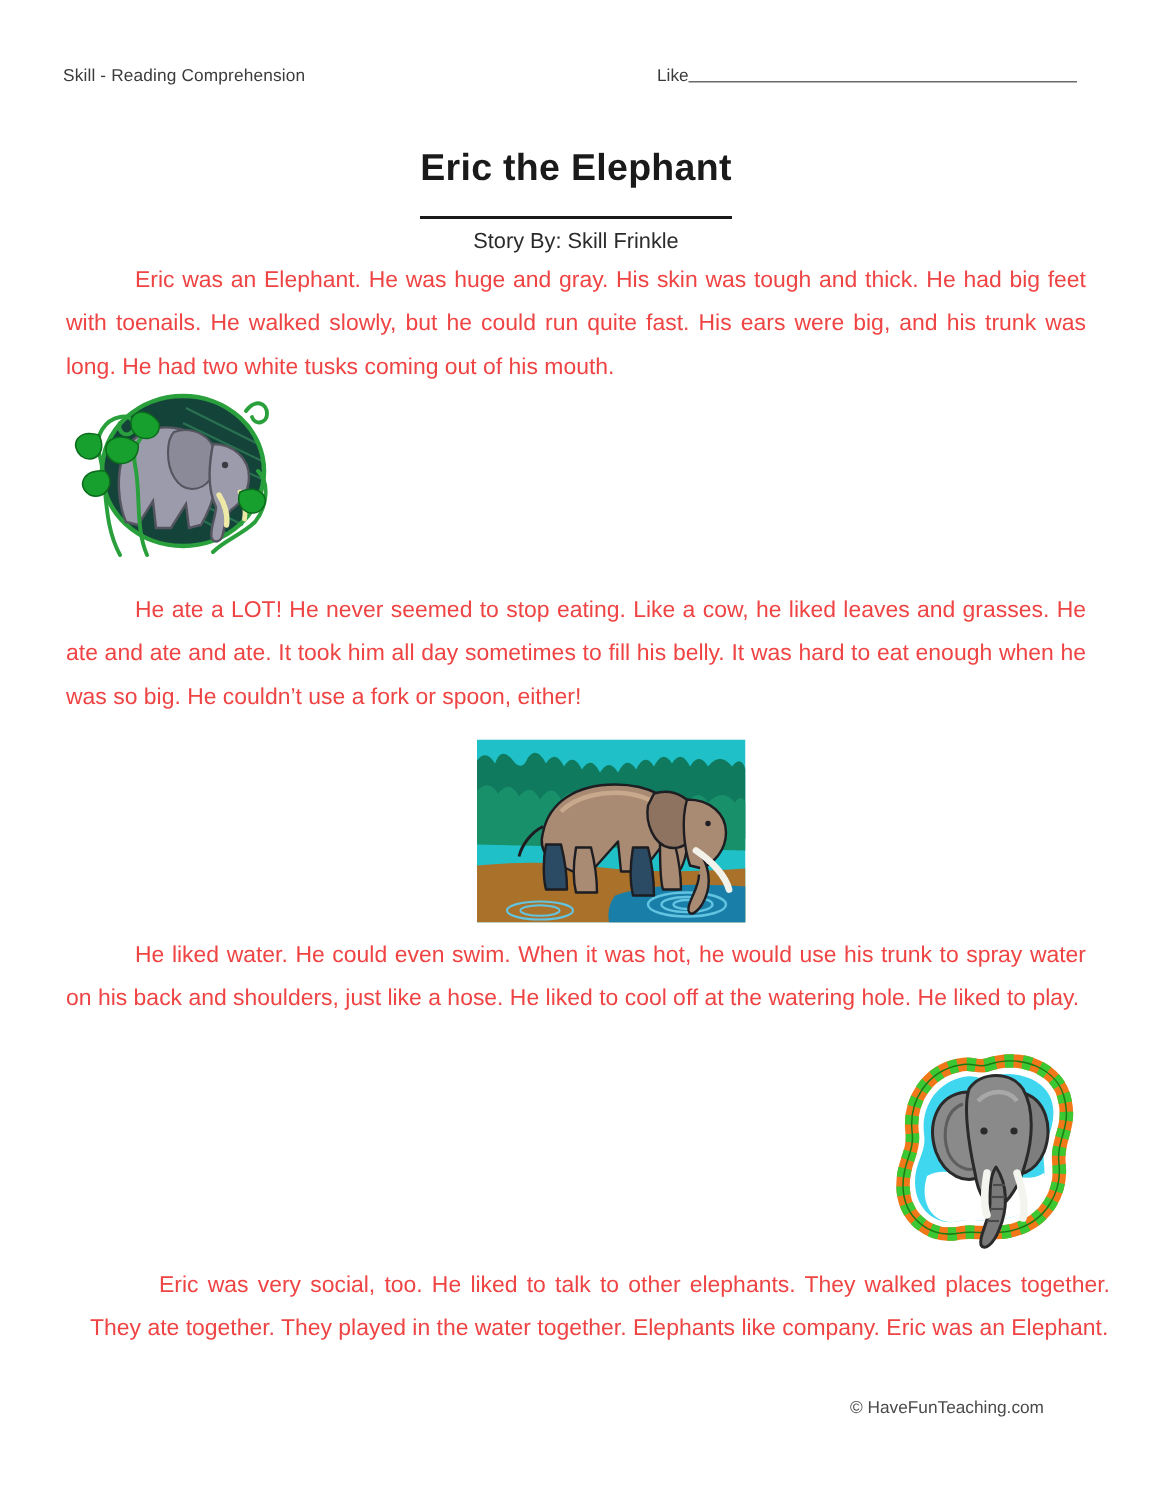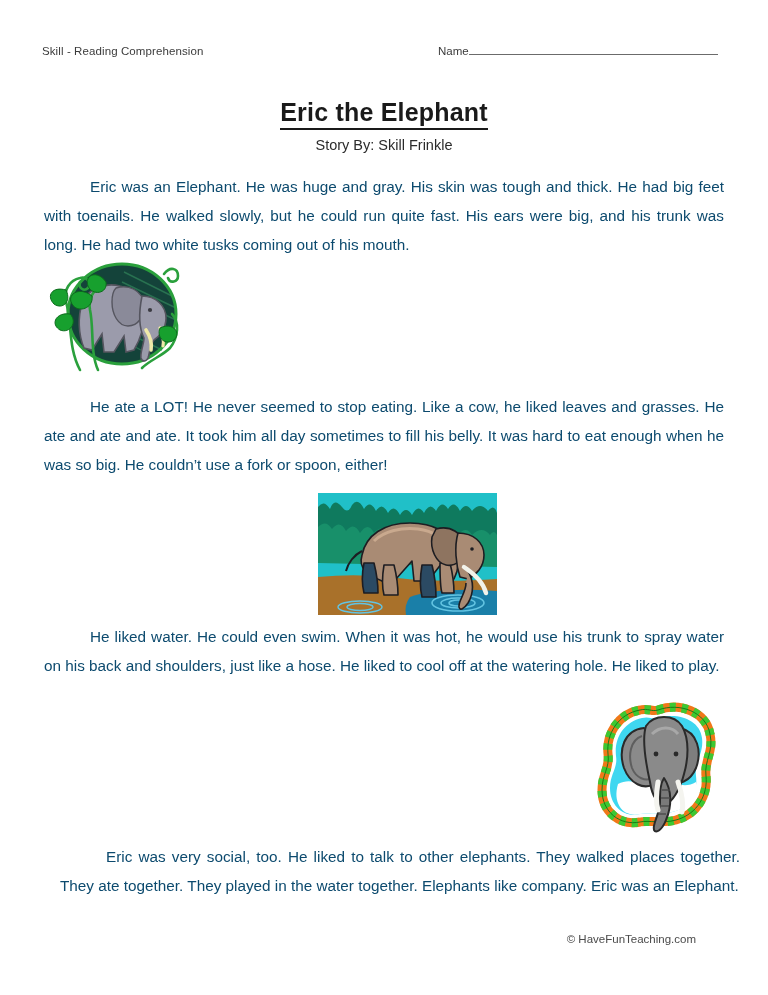--- a/index.html
+++ b/index.html
@@ -63,37 +63,37 @@
     left: 0;
     right: 0;
     text-align: center;
   }
   .doc-title {
     display: inline-block;
     font-size: 25px;
     font-weight: bold;
     color: #1a1a1a;
     border-bottom: 2px solid #1a1a1a;
-    padding-bottom: 1px;
+    padding-bottom: 17px;
     letter-spacing: 0.2px;
   }
   .byline {
     margin-top: 7px;
     font-size: 14.5px;
     color: #2b2b2b;
   }
 
   
   .body-text {
     position: absolute;
     left: 44px;
     width: 680px;
     font-size: 15.3px;
     line-height: 29px;
-    color: #0c4a6e;
+    color: #ef4444;
     text-align: justify;
     text-justify: inter-word;
   }
   .body-text .indent { display: inline-block; width: 46px; }
 
   #para1 { top: 172px; }
   #para2 { top: 392px; }
   #para3 { top: 622px; }
   #para4 { top: 842px; margin-left: 16px; }
 
@@ -137,21 +137,21 @@
 </style>
 </head>
 <body>
 
 <div class="page">
 
   <div class="header">
     <div class="skill-label">Skill - Reading Comprehension</div>
 
     <div class="name-block">
-      <span class="name-label">Name</span>
+      <span class="name-label">Like</span>
       <span class="name-rule"></span>
     </div>
   </div>
 
   <div class="title-wrap">
     <div class="doc-title">Eric the Elephant</div>
     <div class="byline">Story By: Skill Frinkle</div>
   </div>
 
   <div class="body-text" id="para1">

